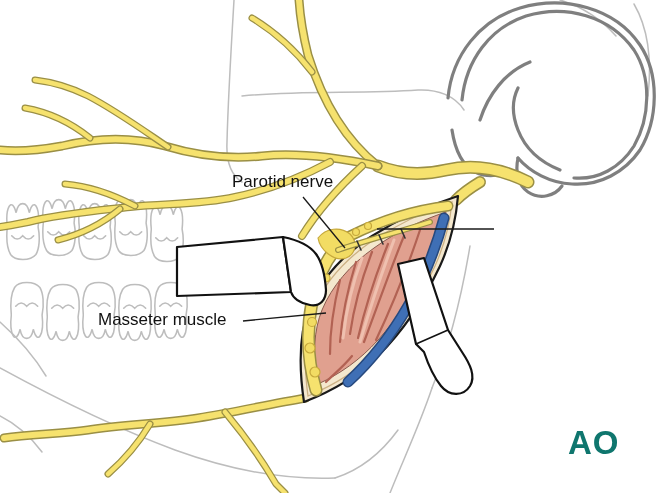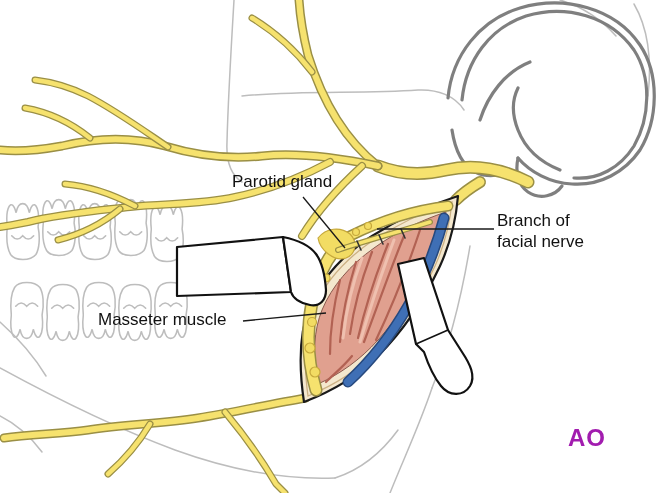--- a/index.html
+++ b/index.html
@@ -7,21 +7,21 @@
     position:relative;width:665px;height:493px;background:#ffffff;
     font-family:"Liberation Sans",sans-serif;overflow:hidden;
   }
   .stage svg{position:absolute;left:0;top:0;}
   .lbl{
     position:absolute;font-size:17px;color:#111;line-height:1.22;
     white-space:pre-line;
   }
   .lbl.wrap{white-space:normal;}
   .logo{
-    position:absolute;color:#a21caf;font-weight:700;font-size:24px;
+    position:absolute;color:#0f766e;font-weight:700;font-size:33px;
     letter-spacing:1px;
   }
   
   .sk{stroke:#BDBDBD;stroke-width:1.5;fill:none;stroke-linecap:round;}
   .ear{stroke:#7F7F7F;stroke-width:3.2;fill:none;stroke-linecap:round;}
   .nO{stroke:#9A8F45;fill:none;stroke-linecap:round;stroke-linejoin:round;}
   .nF{stroke:#F6E26E;fill:none;stroke-linecap:round;stroke-linejoin:round;}
   .wound-skin{fill:#F4E8CE;stroke:#1a1a1a;stroke-width:2.2;stroke-linejoin:round;}
   .inner-edge{fill:none;stroke:#CBB084;stroke-width:1.3;}
   .muscle{fill:#E0A08F;stroke:#8A5A4E;stroke-width:1;}
@@ -182,20 +182,19 @@
       <path class="crease" d="M416,344 L448,330"></path>
     </g>
 
     <g>
       <line class="leader" x1="303" y1="197" x2="345" y2="248"></line>
       <line class="leader" x1="494" y1="229" x2="377" y2="229"></line>
       <line class="leader" x1="243" y1="321" x2="326" y2="313"></line>
     </g>
   </svg>
 
-  <div class="lbl" style="left:232px;top:172px;">Parotid gland</div>
-
-  <div class="lbl wrap" style="left:497px;top:211px;width:112px;">Branch of facial nerve</div>
+  <div class="lbl" style="left:232px;top:172px;">Parotid nerve</div>
+
 
   <div class="lbl" style="left:98px;top:310px;">Masseter muscle</div>
 
   <div class="logo" style="left:568px;top:424px;">AO</div>
 </div>
 
 </body></html>

